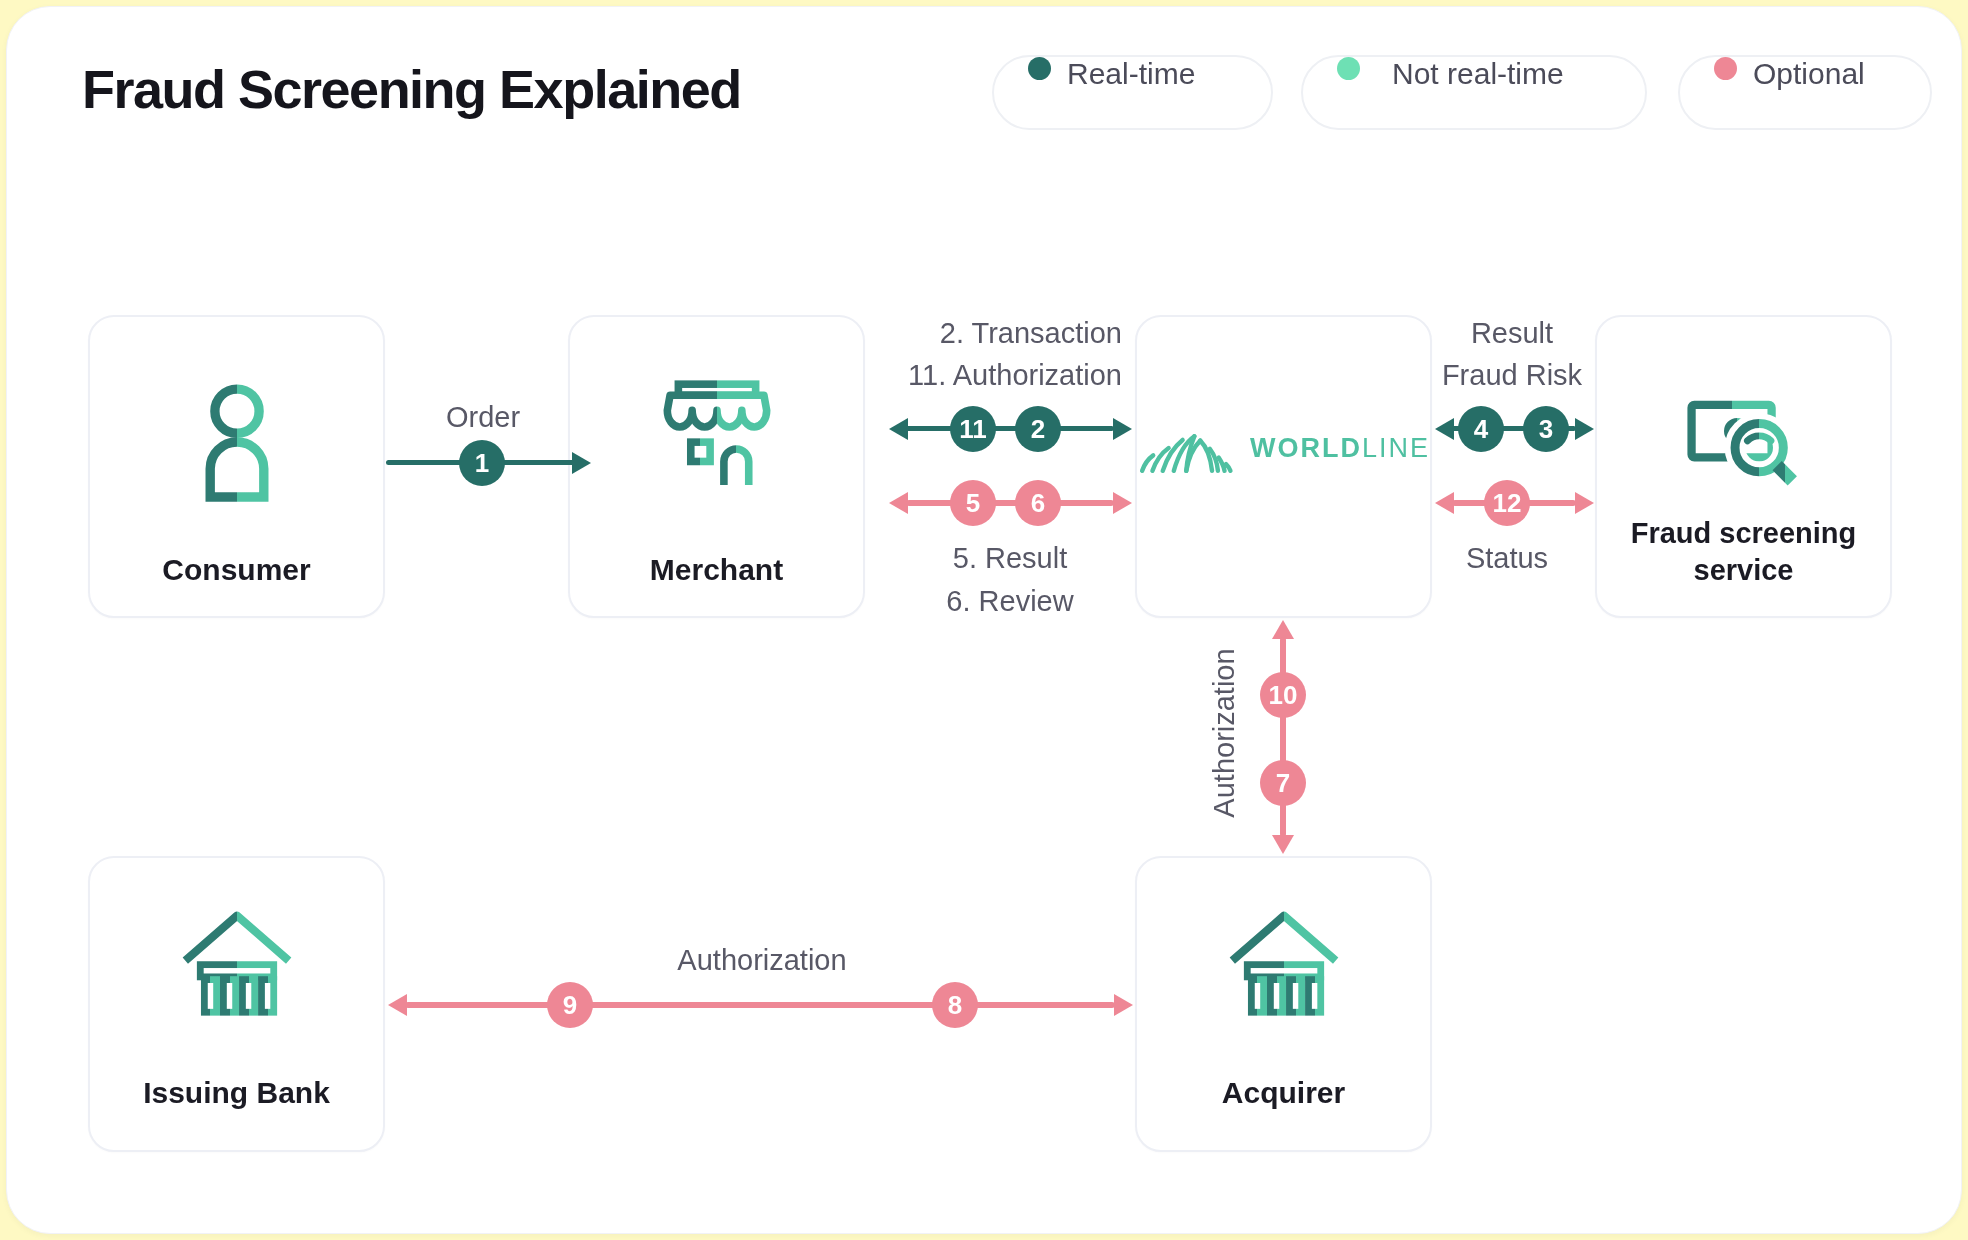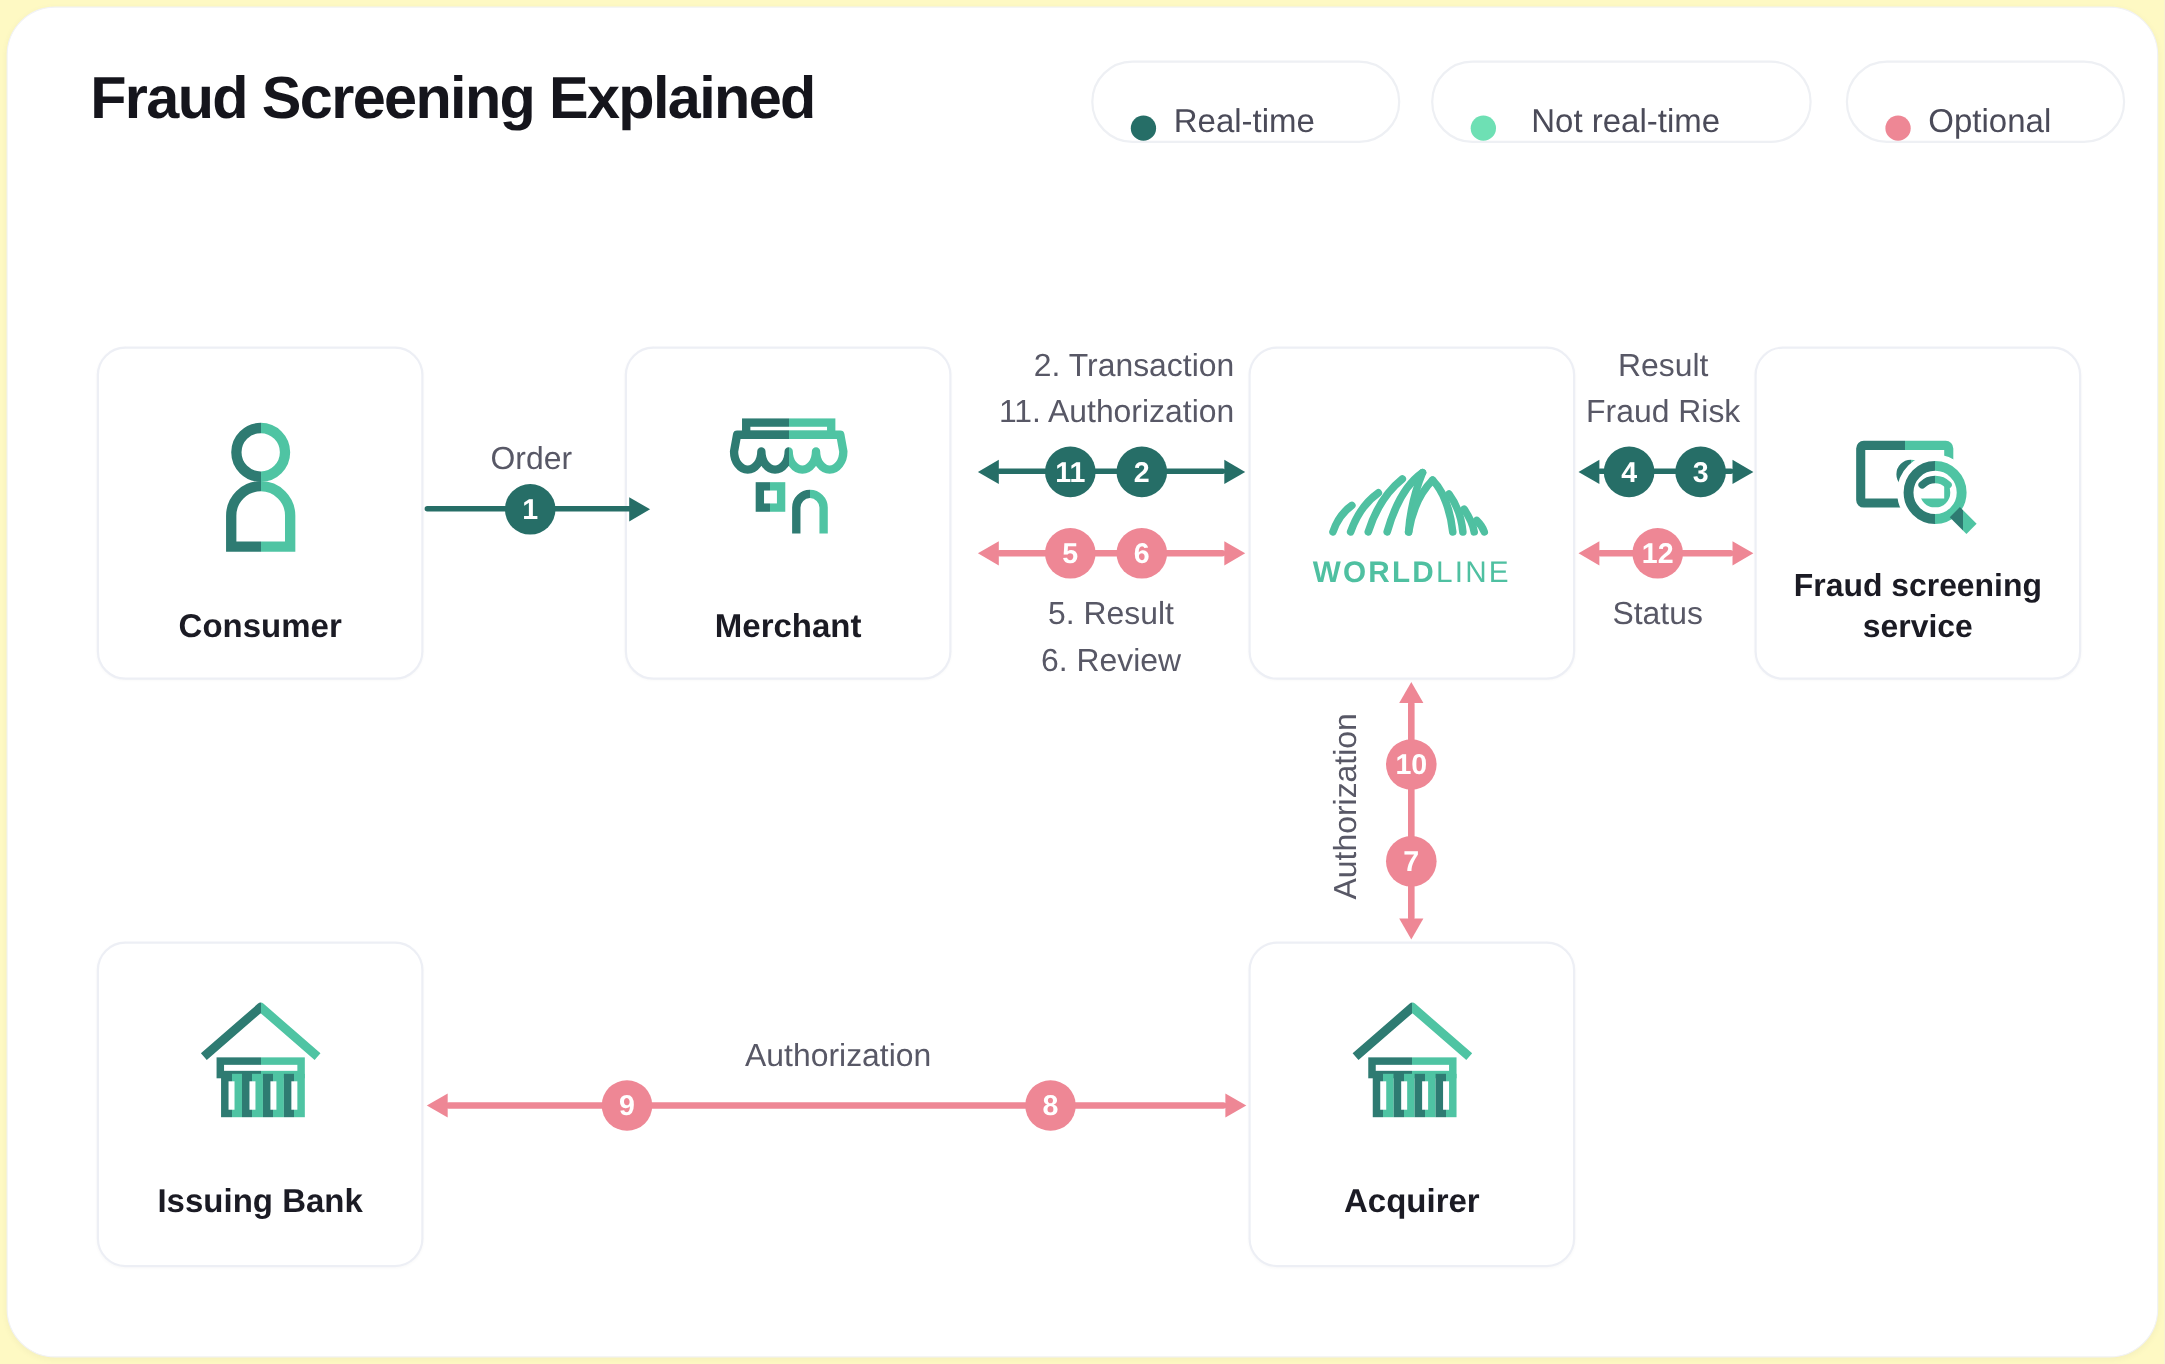--- a/index.html
+++ b/index.html
@@ -4,21 +4,21 @@
 <style>
   html,body{margin:0;padding:0;background:#e9ebef;font-family:"Liberation Sans","DejaVu Sans",sans-serif;}
   #stage{position:relative;width:1968px;height:1240px;background:#fef9c3;overflow:hidden;}
   #card{position:absolute;left:6px;top:6px;width:1954px;height:1226px;background:#ffffff;
         border:1px solid #f1f2f6;border-radius:44px;box-shadow:0 2px 6px rgba(20,20,40,.04);}
   .abs{position:absolute;}
   
   #title{left:82px;top:58px;font-size:54px;font-weight:800;letter-spacing:-1.5px;color:#15151c;}
   
   .pill{position:absolute;top:55px;height:75px;background:#fff;border:2px solid #eef0f4;border-radius:40px;
-        display:flex;align-items:flex-end;gap:16px;box-sizing:border-box;padding-left:34px;}
+        display:flex;align-items:flex-start;gap:16px;box-sizing:border-box;padding-left:34px;}
   .pill .dot{width:23px;height:23px;border-radius:50%;flex:0 0 auto;}
   .pill .lg-label{font-size:30px;color:#4b4b59;}
   .dot-teal{background:#266e67;}
   .dot-mint{background:#6ee0b4;}
   .dot-pink{background:#ee8795;}
   
   .node{position:absolute;width:297px;background:#fff;border:2px solid #edeff5;border-radius:26px;
         box-sizing:border-box;box-shadow:0 1px 2px rgba(20,20,40,.02);}
   .node-tall{height:303px;}
   .node-low{height:296px;}
@@ -44,21 +44,21 @@
          display:flex;align-items:center;justify-content:center;color:#fff;font-weight:700;font-size:26px;}
   .badge.teal{background:#266e67;}
   .badge.pink{background:#ee8795;}
   
   .flow-label{position:absolute;font-size:29px;color:#585866;}
   .flow-label .ln{display:block;}
   .ctr{text-align:center;}
   .rgt{text-align:right;}
   #lbl-auth-vert{width:300px;height:40px;transform:rotate(-90deg);}
   
-  .wl-wrap{position:absolute;left:0;right:0;top:84px;display:flex;flex-direction:column;align-items:center;gap:10px;}
+  .wl-wrap{position:absolute;left:0;right:0;top:84px;display:flex;align-items:center;gap:10px;}
   .wl-brand{font-size:27px;letter-spacing:2px;color:#4fc0a1;}
   .wl-bold{font-weight:800;}
   .wl-light{font-weight:400;}
 </style>
 </head>
 <body>
 
 <div id="stage">
   <div id="card"></div>
 

